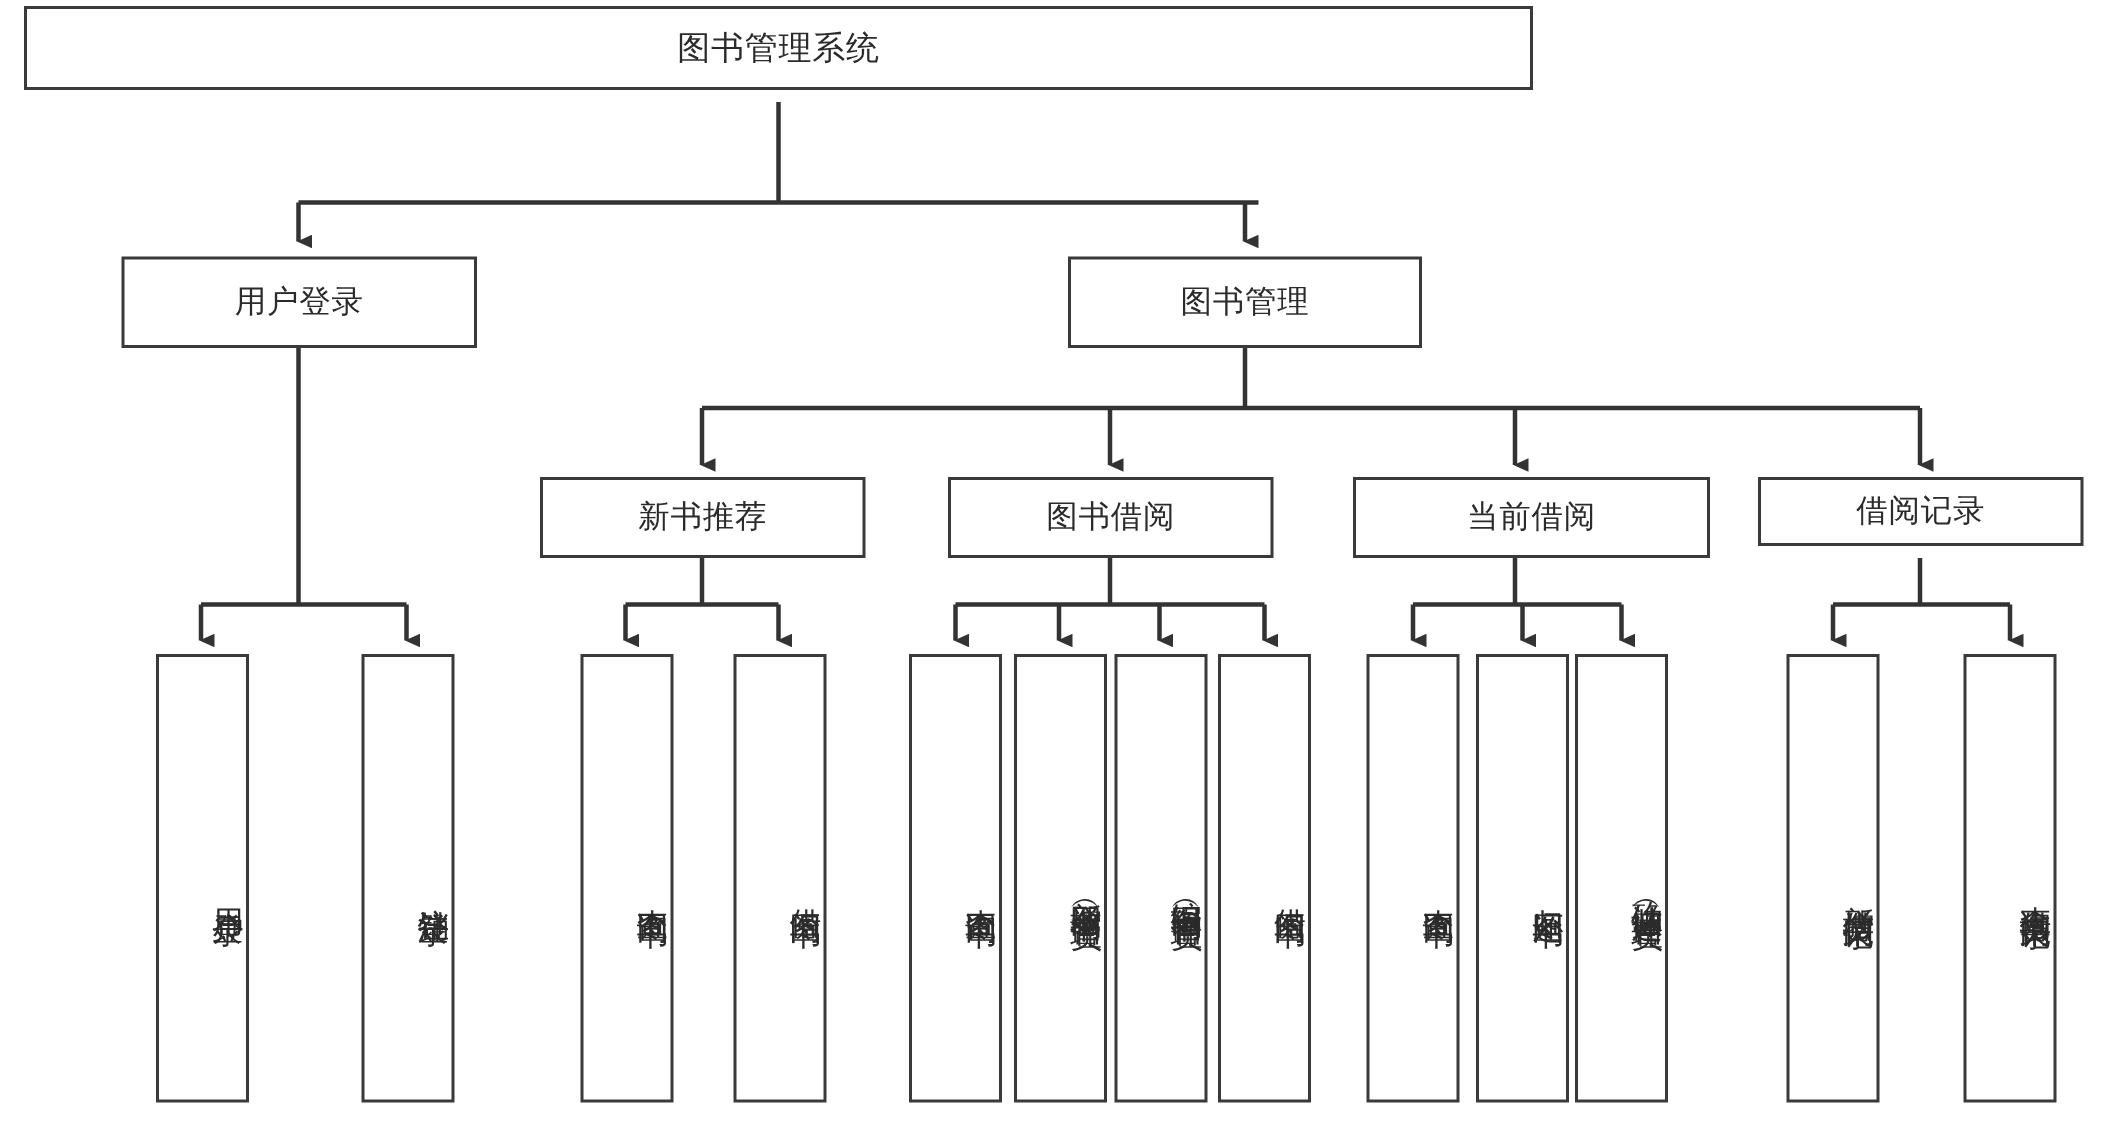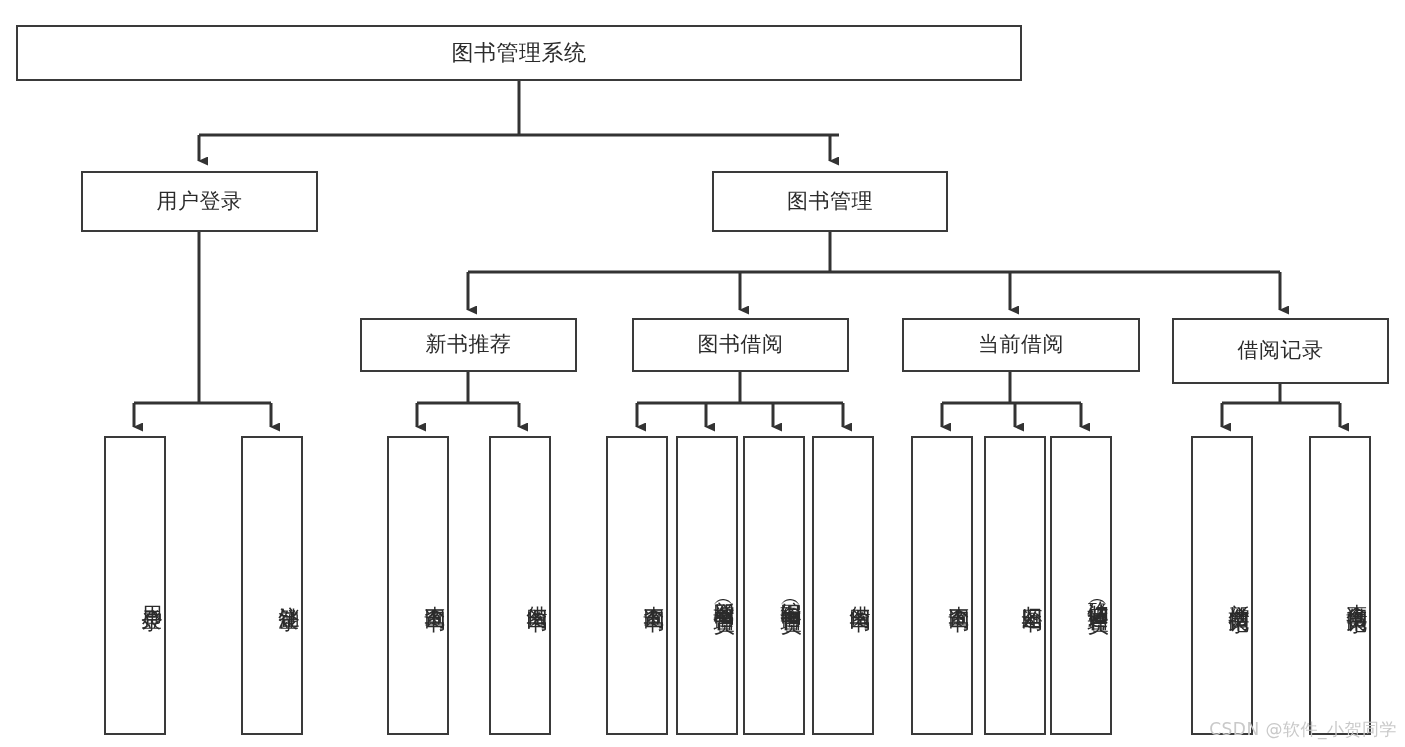--- a/index.html
+++ b/index.html
@@ -119,41 +119,41 @@
       <path d="M1081,403 L1081,427" marker-end="url(#arrowhead)"></path>
 
       <path d="M1280,372 L1280,403"></path>
       <path d="M1222,403 L1340,403"></path>
       <path d="M1222,403 L1222,427" marker-end="url(#arrowhead)"></path>
       <path d="M1340,403 L1340,427" marker-end="url(#arrowhead)"></path>
 
     </g>
   </svg>
 
-  <div class="node node-h node-root" style="left:16px; top:25px; width:1006px; height:56px;font-family:Liberation Serif, serif;">
+  <div class="node node-h node-root" style="left:16px; top:4px; width:1006px; height:56px;font-family:Liberation Serif, serif;">
     <span>图书管理系统</span>
   </div>
 
   <div class="node node-h" style="left:81px; top:171px; width:237px; height:61px;">
     <span>用户登录</span>
   </div>
   <div class="node node-h" style="left:712px; top:171px; width:236px; height:61px;text-align:right;">
     <span>图书管理</span>
   </div>
 
   <div class="node node-h" style="left:360px; top:318px; width:217px; height:54px;">
     <span>新书推荐</span>
   </div>
   <div class="node node-h" style="left:632px; top:318px; width:217px; height:54px;">
     <span>图书借阅</span>
   </div>
   <div class="node node-h" style="left:902px; top:318px; width:238px; height:54px;">
     <span>当前借阅</span>
   </div>
-  <div class="node node-h" style="left:1172px; top:318px; width:217px; height:66px;">
+  <div class="node node-h" style="left:1172px; top:318px; width:217px; height:46px;">
     <span>借阅记录</span>
   </div>
 
   <div class="node node-v" style="left:104px; top:436px; width:62px; height:299px;">
     <span class="vlabel">用户登录</span>
   </div>
   <div class="node node-v" style="left:241px; top:436px; width:62px; height:299px;">
     <span class="vlabel">注销登录</span>
   </div>
 
@@ -187,15 +187,14 @@
     <span class="vlabel">确认归还（管理员）</span>
   </div>
 
   <div class="node node-v" style="left:1191px; top:436px; width:62px; height:299px;">
     <span class="vlabel">新增借阅记录</span>
   </div>
   <div class="node node-v" style="left:1309px; top:436px; width:62px; height:299px;">
     <span class="vlabel">查询借阅记录</span>
   </div>
 
-  <div id="watermark">CSDN @软件_小贺同学</div>
 
 </div>
 
 </body></html>

